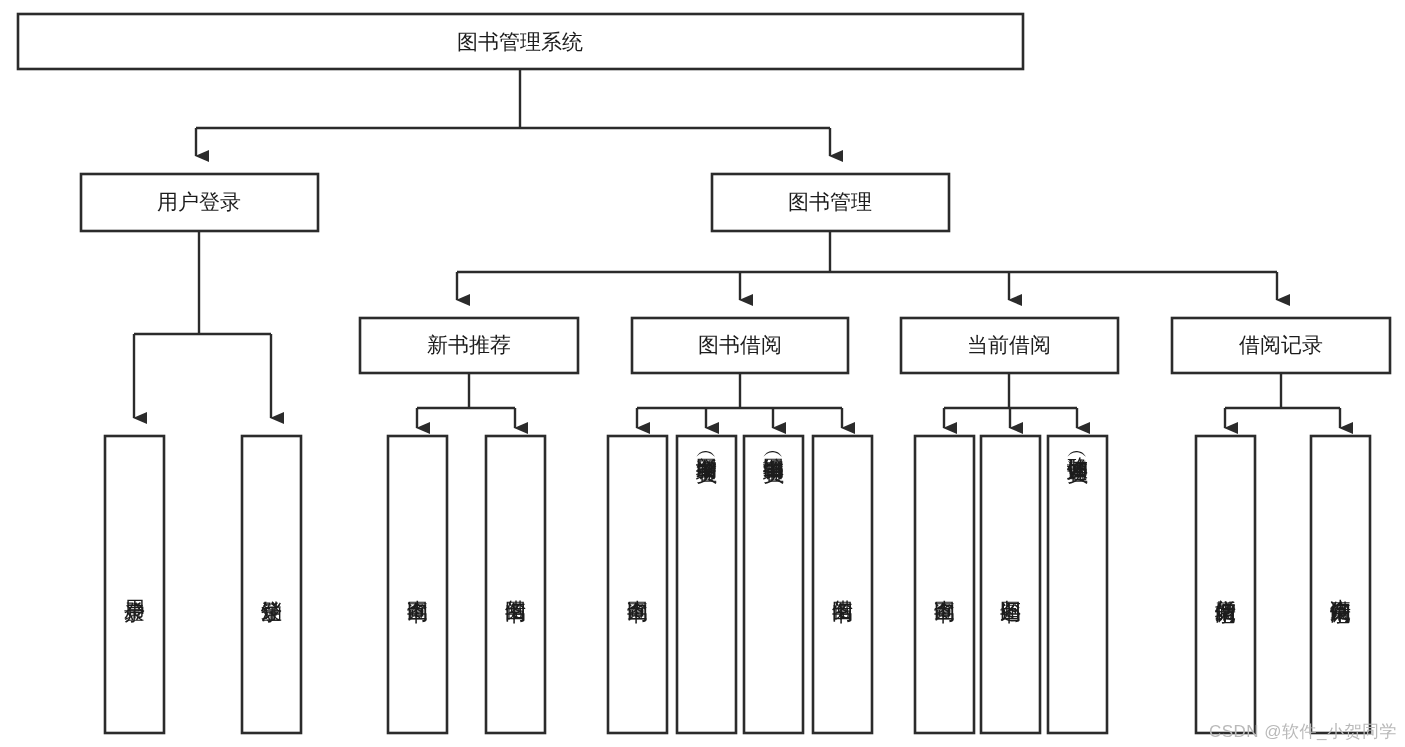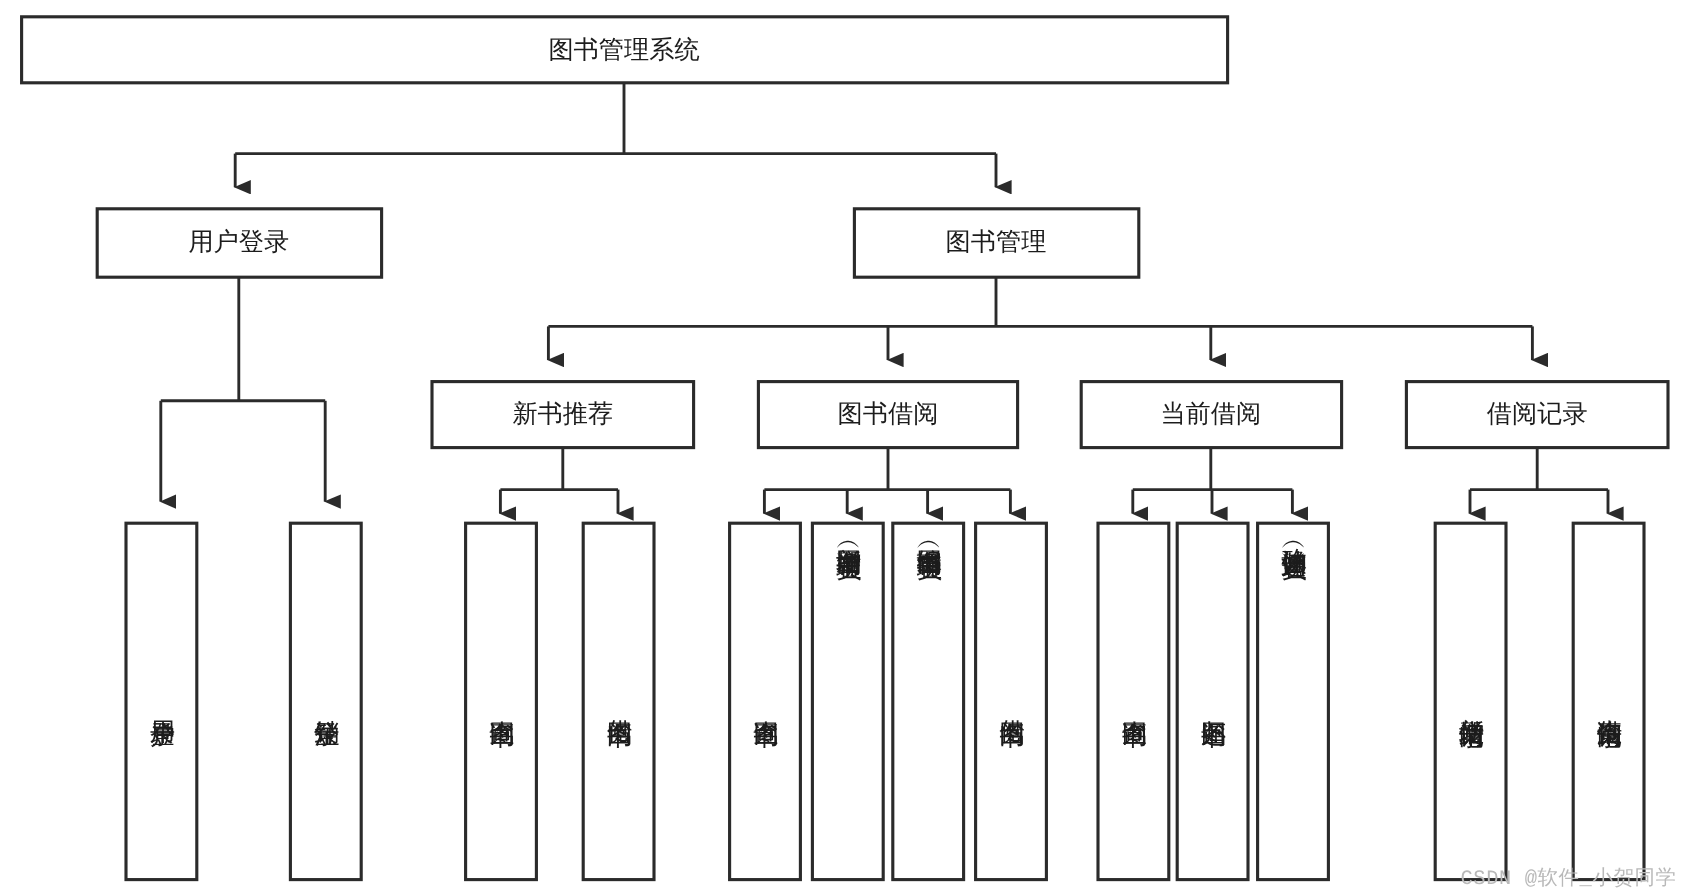--- a/index.html
+++ b/index.html
@@ -61,21 +61,21 @@
     line-height: 1.04;
     color: #1c1c1c;
     letter-spacing: 1px;
     white-space: nowrap;
     text-align: center;
   }
   .watermark {
     position: absolute;
     right: 8px;
     bottom: 4px;
-    font-family: Liberation Mono, monospace;
+    font-family: Liberation Sans, sans-serif;
     font-size: 17px;
     color: #b9b9b9;
     letter-spacing: 0.5px;
     white-space: nowrap;
   }
 </style>
 </head>
 <body>
 
 <div id="stage">

